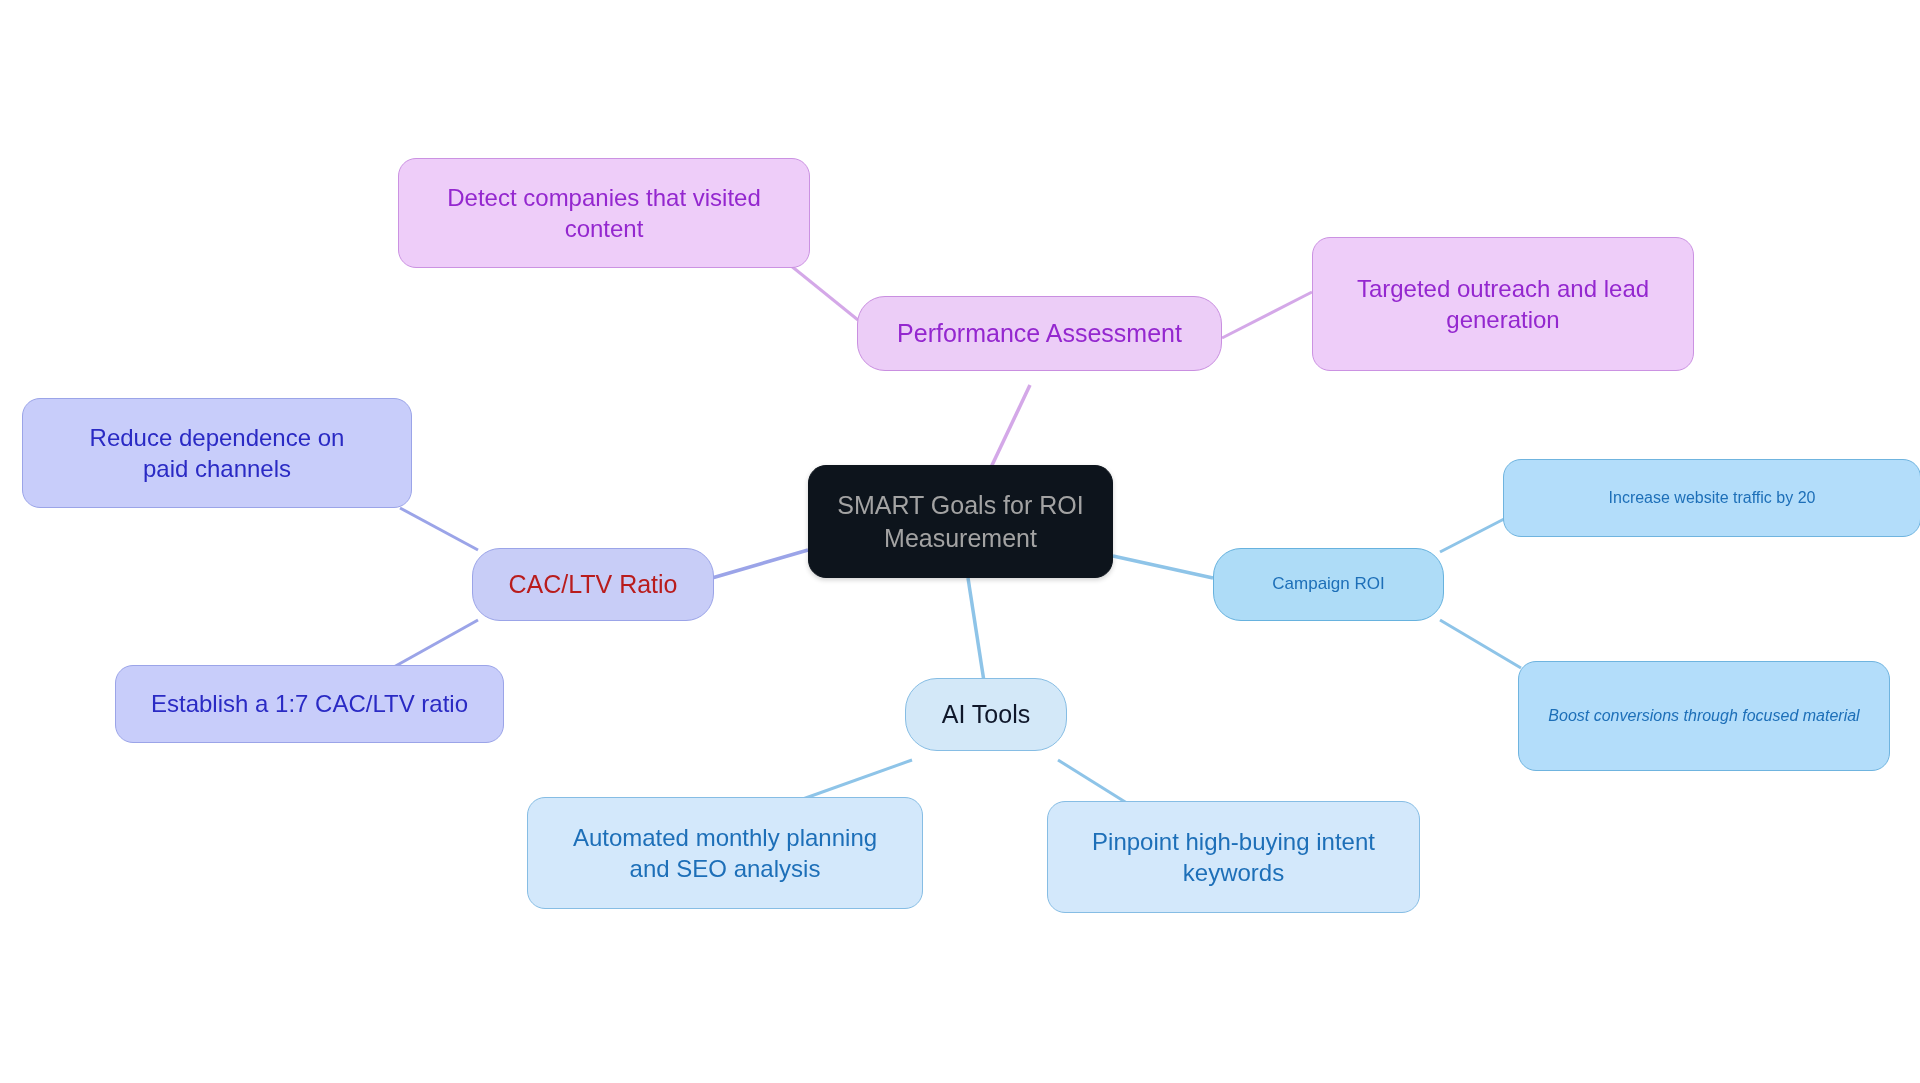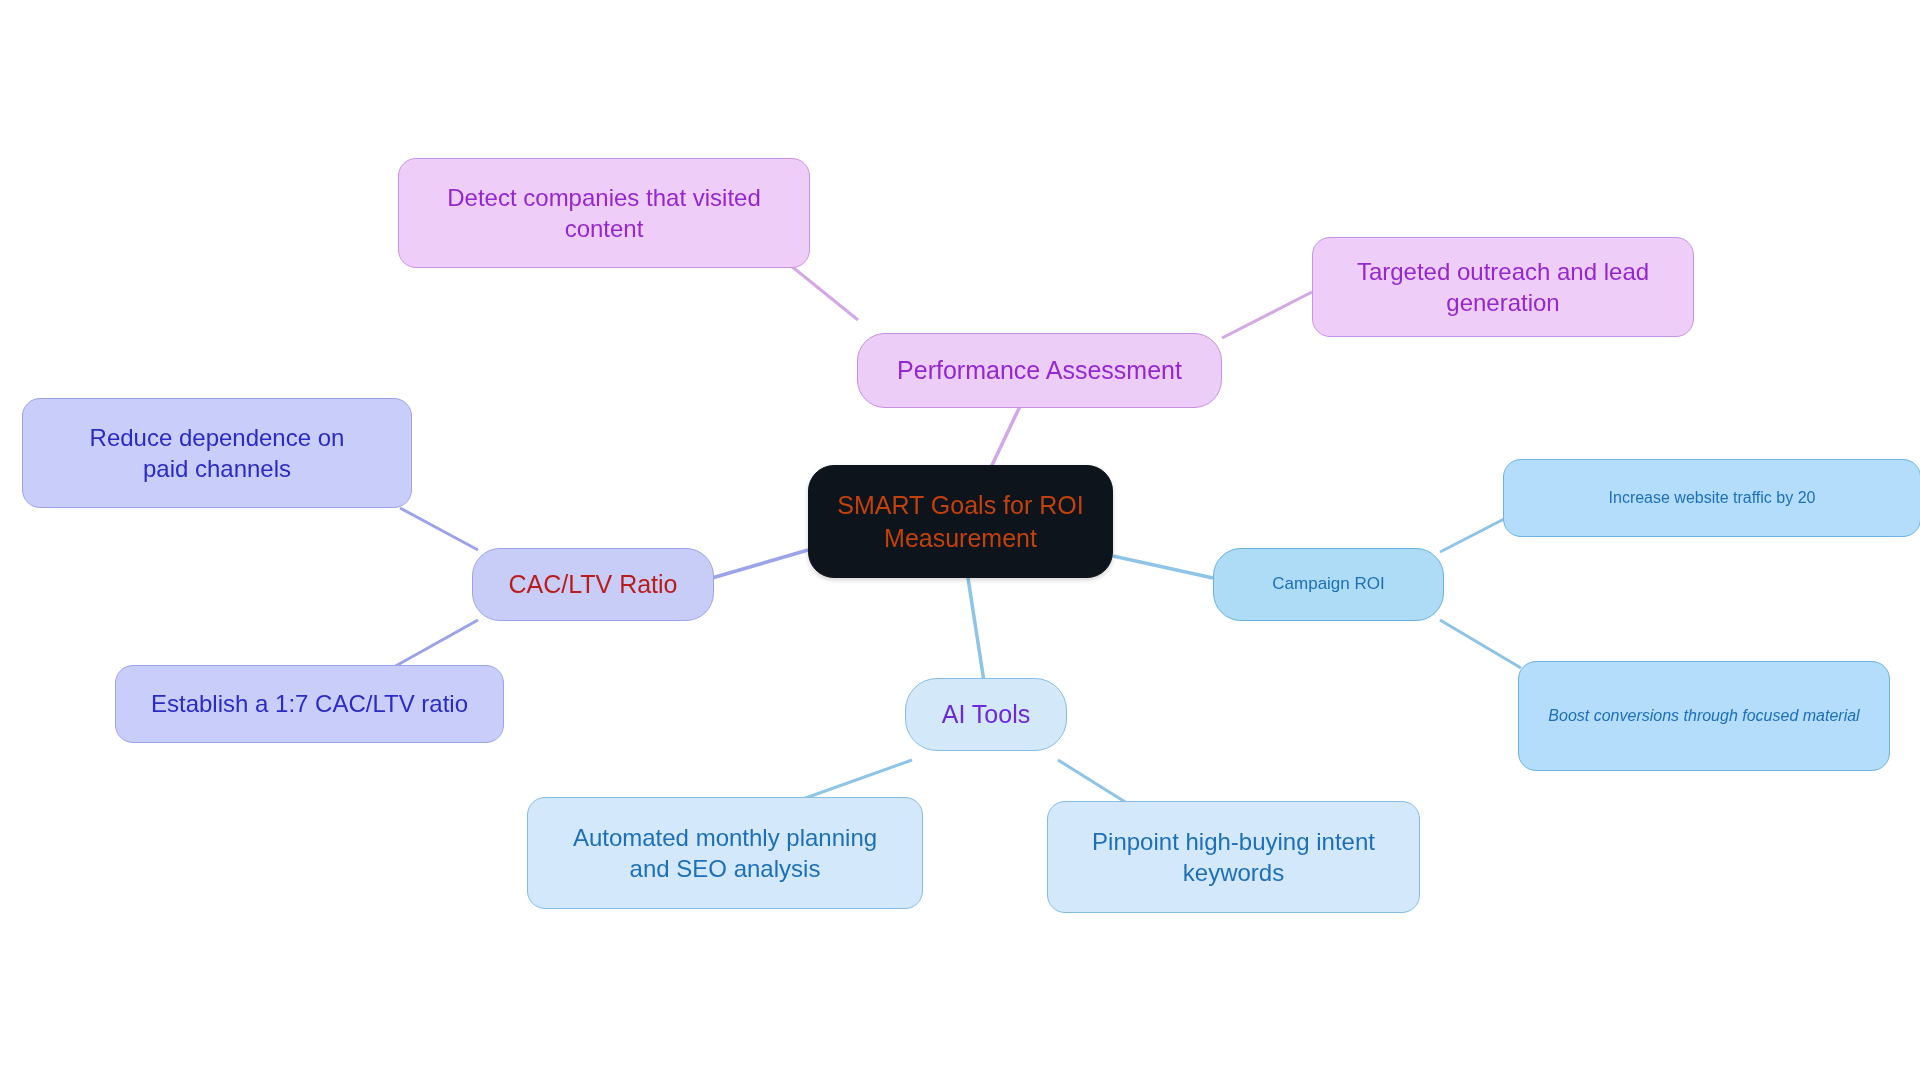--- a/index.html
+++ b/index.html
@@ -39,34 +39,33 @@
     border-width: 1.5px;
     line-height: 1.30;
     white-space: pre-line;
     z-index: 2;
   }
 
   
   .node-root {
     background: #0d141c;
     border-color: #0d141c;
-    color: #c2410c;
+    color: #a3a3a3;
     font-size: 25px;
-    border-radius: 26px;
+    border-radius: 18px;
     box-shadow: 0 2px 5px rgba(0,0,0,0.18);
   }
 
   
   .node-purple-branch {
     background: #eccdf7;
     border-color: #c98fe0;
     color: #9427cf;
     font-size: 25px;
     border-radius: 28px;
-    margin-top: 37px;
   }
   .node-purple-leaf {
     background: #eecdf9;
     border-color: #cb92e2;
     color: #9427cf;
     font-size: 24px;
   }
 
   
   .node-indigo-branch {
@@ -95,21 +94,21 @@
     background: #b3ddfa;
     border-color: #6fb4df;
     color: #1d6fb8;
     font-size: 16px;
   }
 
   
   .node-lightblue-branch {
     background: #d3e8f8;
     border-color: #86bde4;
-    color: #6d28d9;
+    color: #0f172a;
     font-size: 25px;
     border-radius: 32px;
   }
   .node-lightblue-leaf {
     background: #d3e8fb;
     border-color: #86bde4;
     color: #1d6fb8;
     font-size: 24px;
   }
 </style>
@@ -144,21 +143,21 @@
 
     <path d="M 1058 760 L 1130 805" stroke="#8ec4e8" stroke-width="3" fill="none"></path>
   </svg>
 
   <div class="node node-root" style="left:808px; top:465px; width:305px; height:113px;">SMART Goals for ROI Measurement</div>
 
   <div class="node node-purple-branch" style="left:857px; top:296px; width:365px; height:75px;">Performance Assessment</div>
 
   <div class="node node-purple-leaf" style="left:398px; top:158px; width:412px; height:110px; padding:0 30px;">Detect companies that visited content</div>
 
-  <div class="node node-purple-leaf" style="left:1312px; top:237px; width:382px; height:100px; padding:16px 30px;">Targeted outreach and lead generation</div>
+  <div class="node node-purple-leaf" style="left:1312px; top:237px; width:382px; height:134px; padding:16px 30px;">Targeted outreach and lead generation</div>
 
   <div class="node node-indigo-branch" style="left:472px; top:548px; width:242px; height:73px;">CAC/LTV Ratio</div>
 
   <div class="node node-indigo-leaf" style="left:22px; top:398px; width:390px; height:110px; padding:0 41px;">Reduce dependence on paid channels</div>
 
   <div class="node node-indigo-leaf" style="left:115px; top:665px; width:389px; height:78px; padding:0 19px;">Establish a 1:7 CAC/LTV ratio</div>
 
   <div class="node node-blue-branch" style="left:1213px; top:548px; width:231px; height:73px;">Campaign ROI</div>
 
   <div class="node node-blue-leaf" style="left:1503px; top:459px; width:418px; height:78px; padding:0 26px;">Increase website traffic by 20</div>

